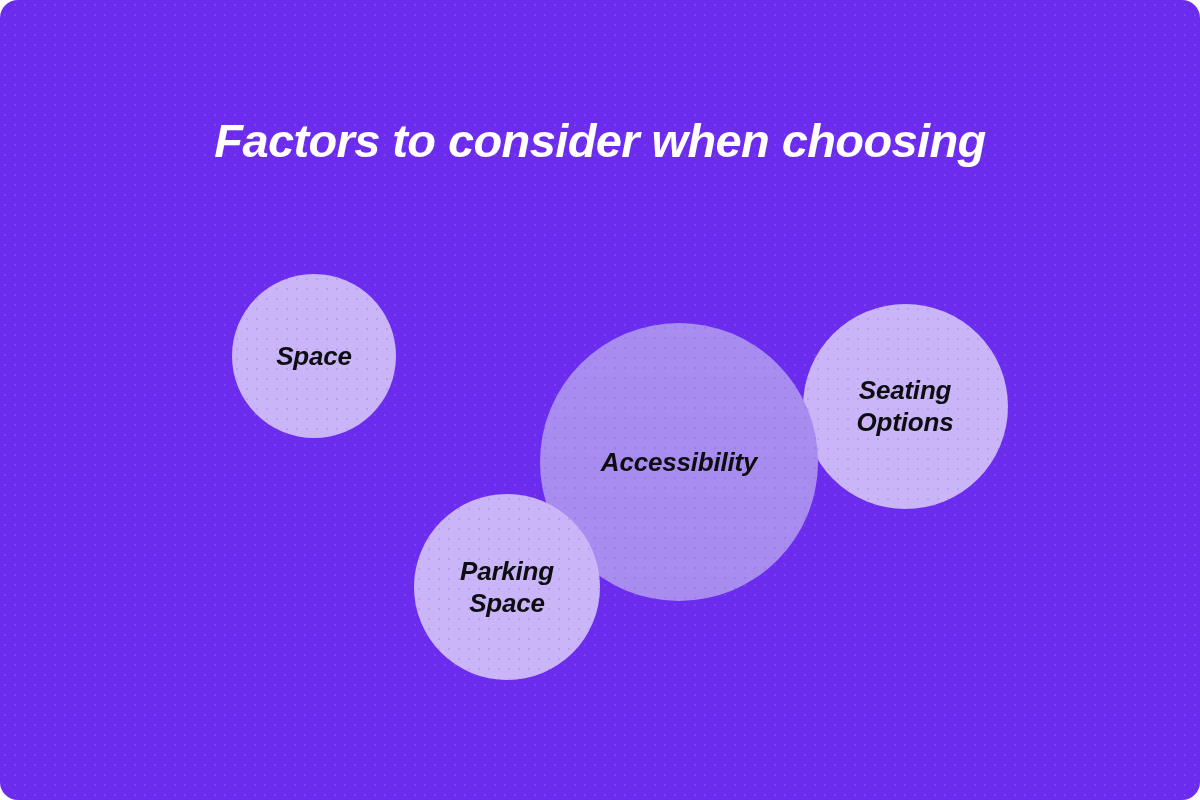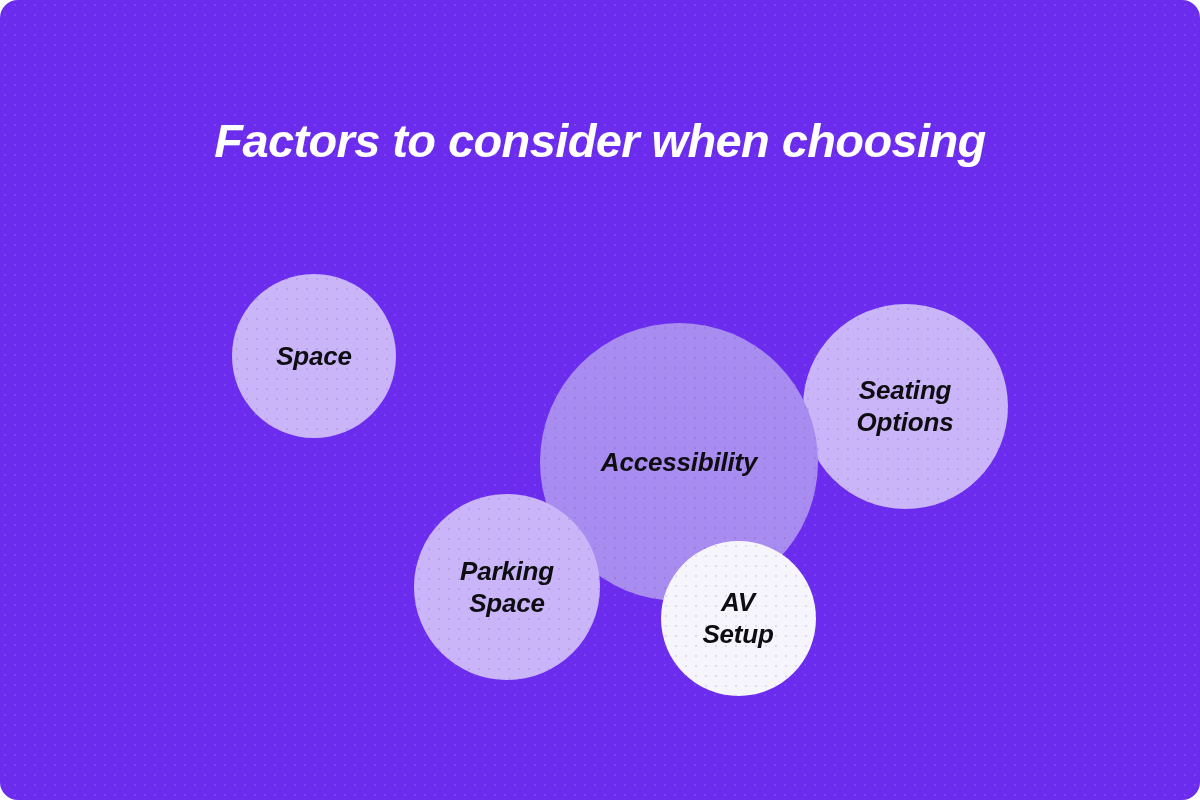--- a/index.html
+++ b/index.html
@@ -98,19 +98,15 @@
         <span class="bubble-label">Seating
 Options</span>
       </div>
       <div class="bubble shade-medium" style="width: 278px; height: 278px; left: 540px; top: 323px;">
         <span class="bubble-label">Accessibility</span>
       </div>
       <div class="bubble shade-light" style="width: 186px; height: 186px; left: 414px; top: 494px;">
         <span class="bubble-label">Parking
 Space</span>
       </div>
-      <div class="bubble shade-white" style="width: 155px; height: 155px; left: 660.5px; top: 540.5px;">
-        <span class="bubble-label">AV
-Setup</span>
-      </div>
     </div>
 
 </div>
 
 </body></html>

